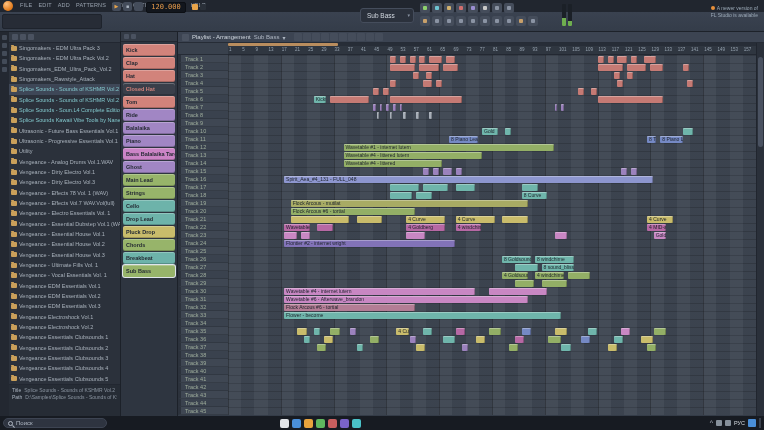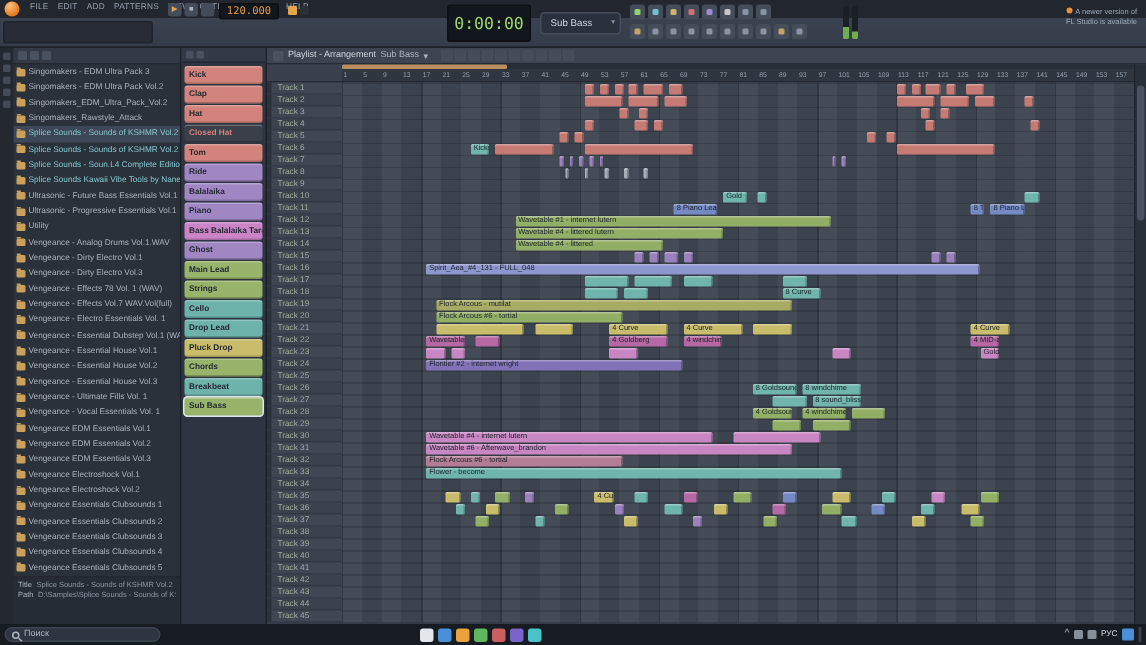--- a/index.html
+++ b/index.html
@@ -141,21 +141,20 @@
     <div class="transport">
       <span class="t-btn play">▶</span>
       <span class="t-btn">■</span>
       <span class="t-btn"><span class="dot-rec"></span></span>
     </div>
     <div class="lcd lcd-tempo">120.000</div>
     <div class="leds">
       <span class="led on"></span>
       <span class="led"></span>
     </div>
-    <div class="lcd lcd-time">0:00:00</div>
     <div class="pattern-pill">
       <span>Sub Bass</span>
       <span class="chev">▾</span>
     </div>
     <div class="iconrow" id="tb-row1">
         <span class="tbtn">
           <i style="background: rgb(142, 209, 110);"></i>
         </span>
         <span class="tbtn">
           <i style="background: rgb(110, 196, 209);"></i>

